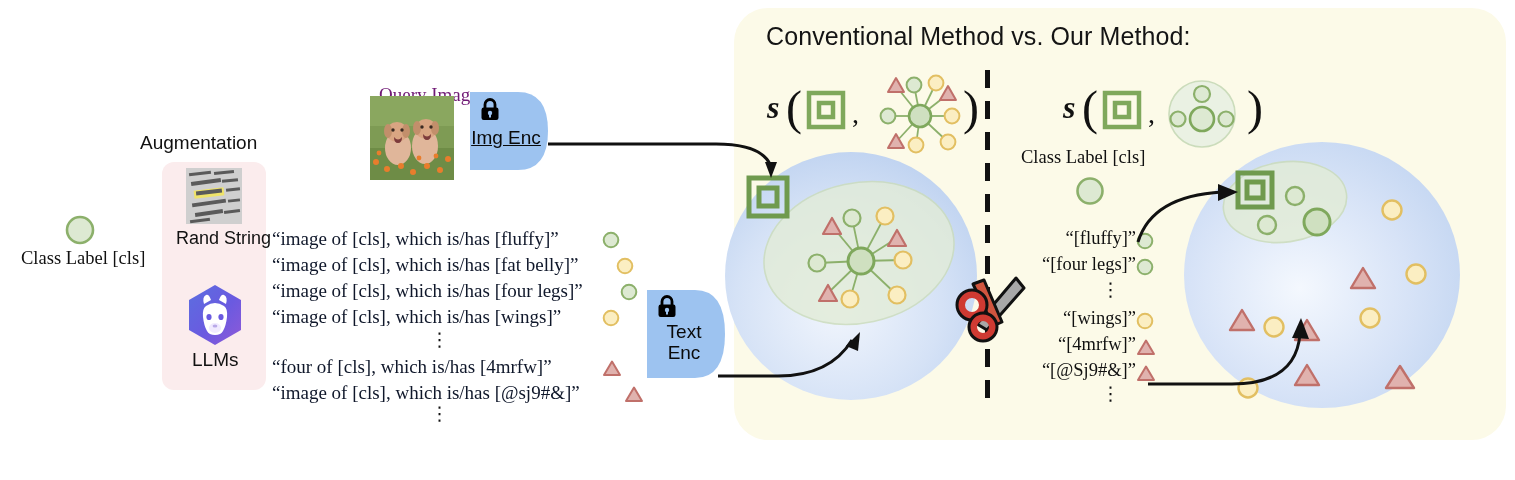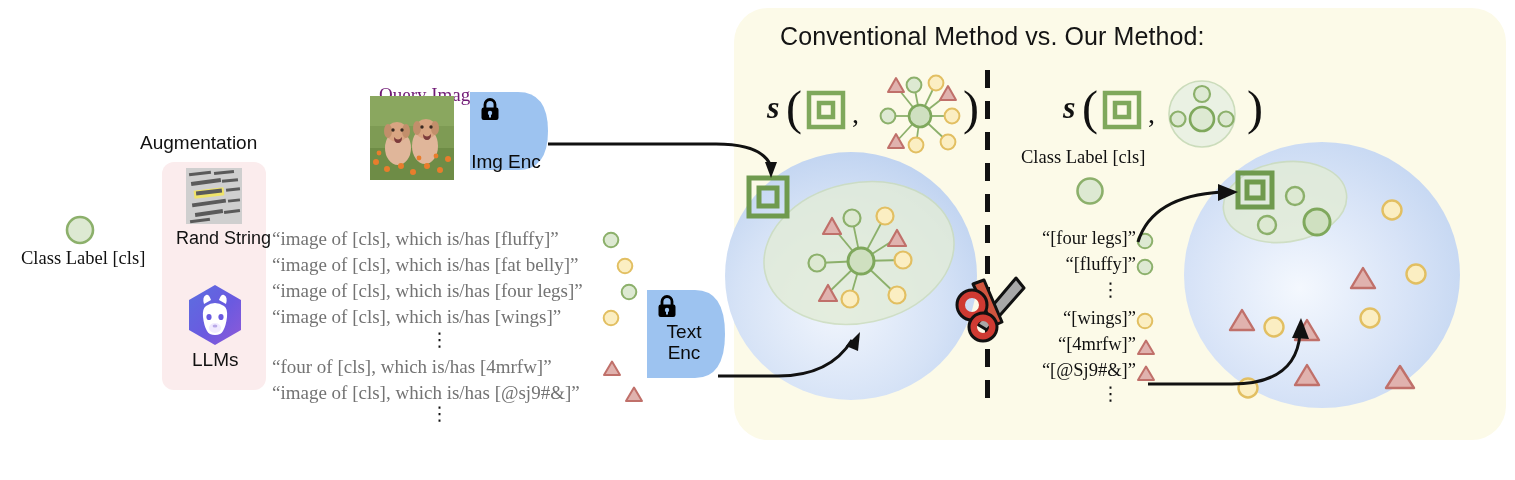--- a/index.html
+++ b/index.html
@@ -24,21 +24,20 @@
   #cream-panel {
     left: 734px; top: 8px;
     width: 772px; height: 432px;
     background: #fcfae8;
     border-radius: 34px;
   }
   #panel-title {
     left: 766px; top: 22px;
     font-size: 25px; font-weight: 500; color: #141414;
     letter-spacing: .1px;
-    margin-left: 14px;
   }
   .serif-label { font-size: 18.5px; color: #111; }
 
   
   #aug-card {
     left: 162px; top: 162px;
     width: 104px; height: 228px;
     background: #fbeced;
     border-radius: 12px;
   }
@@ -69,21 +68,21 @@
   
   .enc-label {
     font-size: 19px; color: #0a0a0a; text-align: center; line-height: 1.07;
   }
 
   
   #prompt-list { left: 272px; top: 228px; }
   .prompt-row { height: 26px; position: relative; }
   .prompt-text {
     font-family: "Liberation Serif", serif;
-    font-size: 19px; color: #737373; white-space: nowrap;
+    font-size: 19px; color: #0f172a; white-space: nowrap;
   }
   .vdots {
     font-family: "Liberation Serif", serif;
     font-size: 19px; color: #111; letter-spacing: 0;
   }
   .row-marker { position: absolute; }
 
   
   #divider { left: 985px; top: 70px; width: 5px; height: 338px; }
   #divider i {
@@ -190,21 +189,21 @@
 
   <svg class="abs" style="left:466px; top:88px;" width="84" height="86">
     <path d="M4 4 L52 4 Q82 4 82 43 Q82 82 52 82 L4 82 Z" fill="#9dc3f0"></path>
   </svg>
   <svg class="abs" style="left:479px; top:97px;" width="22" height="24">
     <path d="M6 11 V7.5 a5 5 0 0 1 10 0 V11" fill="none" stroke="#000" stroke-width="2.8"></path>
     <rect x="2.5" y="10.5" width="17" height="12.5" rx="2.2" fill="#000"></rect>
     <circle cx="11" cy="16" r="2.2" fill="#9dc3f0"></circle>
     <rect x="10" y="16" width="2" height="4.5" fill="#9dc3f0"></rect>
   </svg>
-  <div class="abs sans enc-label" style="left:466px; top:152px; width:80px;">Img Enc</div>
+  <div class="abs sans enc-label" style="left:466px; top:128px; width:80px;text-decoration:underline;">Img Enc</div>
 
   <svg class="abs" style="left:643px; top:286px;" width="84" height="96">
     <path d="M4 4 L52 4 Q82 4 82 48 Q82 92 52 92 L4 92 Z" fill="#9dc3f0"></path>
   </svg>
   <svg class="abs" style="left:656px; top:294px;" width="22" height="24">
     <path d="M6 11 V7.5 a5 5 0 0 1 10 0 V11" fill="none" stroke="#000" stroke-width="2.8"></path>
     <rect x="2.5" y="10.5" width="17" height="12.5" rx="2.2" fill="#000"></rect>
     <circle cx="11" cy="16" r="2.2" fill="#9dc3f0"></circle>
     <rect x="10" y="16" width="2" height="4.5" fill="#9dc3f0"></rect>
   </svg>
@@ -374,27 +373,27 @@
     </g>
   </svg>
 
   <div class="abs rp-text" style="left:1021px; top:147px;">Class Label [cls]</div>
   <svg class="abs" style="left:1072px; top:173px;" width="36" height="36">
     <circle cx="18" cy="18" r="12.5" fill="#dde9d2" stroke="#8cb06b" stroke-width="2.6"></circle>
   </svg>
 
   <div class="abs" style="left:1010px; top:228px; width:136px;">
     <div style="position:relative; height:26px;">
-      <span class="rp-text" style="position:absolute; right:10px; top:0;">“[four legs]”</span>
+      <span class="rp-text" style="position:absolute; right:10px; top:0;">“[fluffy]”</span>
       <svg style="position:absolute; right:-8px; top:4px;" width="18" height="18">
           <circle cx="9" cy="9" r="7.3" fill="#dde9d2" stroke="#8cb06b" stroke-width="2"></circle>
         </svg>
     </div>
     <div style="position:relative; height:26px;">
-      <span class="rp-text" style="position:absolute; right:10px; top:0;">“[fluffy]”</span>
+      <span class="rp-text" style="position:absolute; right:10px; top:0;">“[four legs]”</span>
       <svg style="position:absolute; right:-8px; top:4px;" width="18" height="18">
           <circle cx="9" cy="9" r="7.3" fill="#dde9d2" stroke="#8cb06b" stroke-width="2"></circle>
         </svg>
     </div>
     <div style="position:relative; height:28px;">
       <span class="vdots" style="position:absolute; right:26px; top:-2px;">⋮</span>
     </div>
     <div style="position:relative; height:26px;">
       <span class="rp-text" style="position:absolute; right:10px; top:0;">“[wings]”</span>
       <svg style="position:absolute; right:-8px; top:4px;" width="18" height="18">

